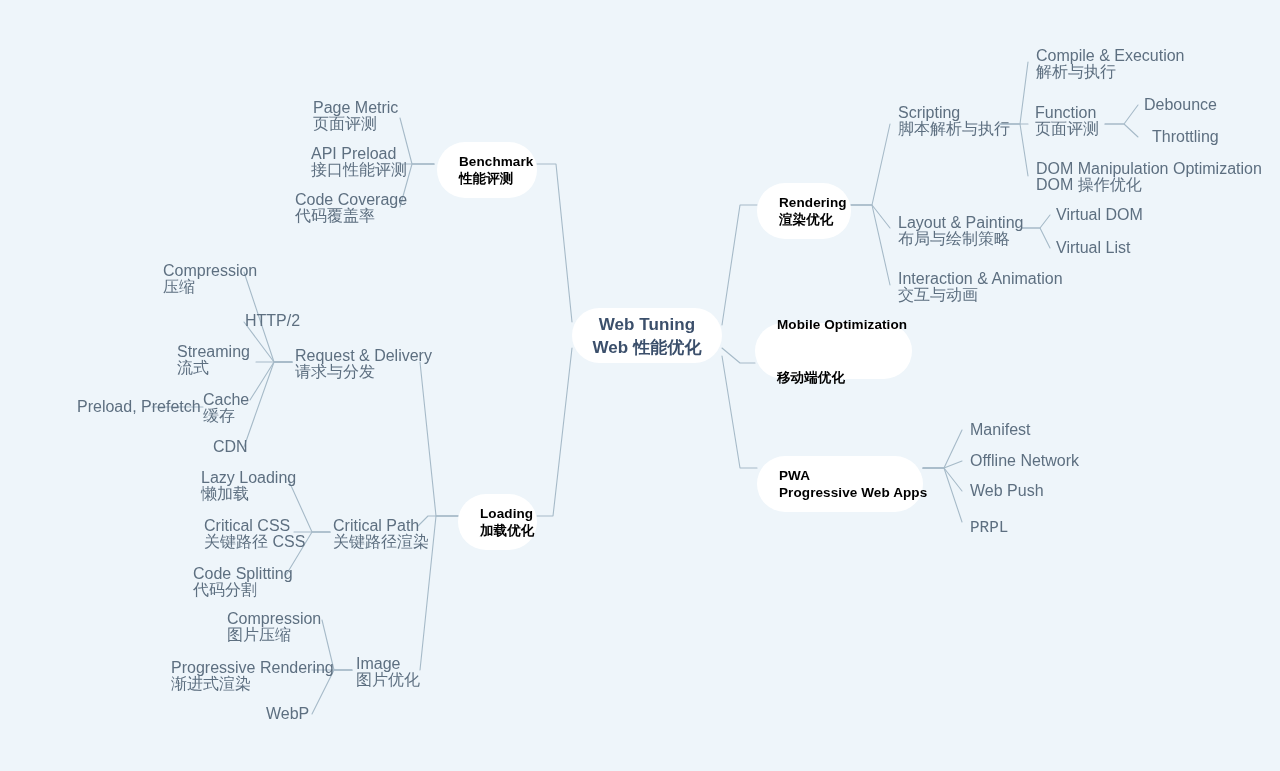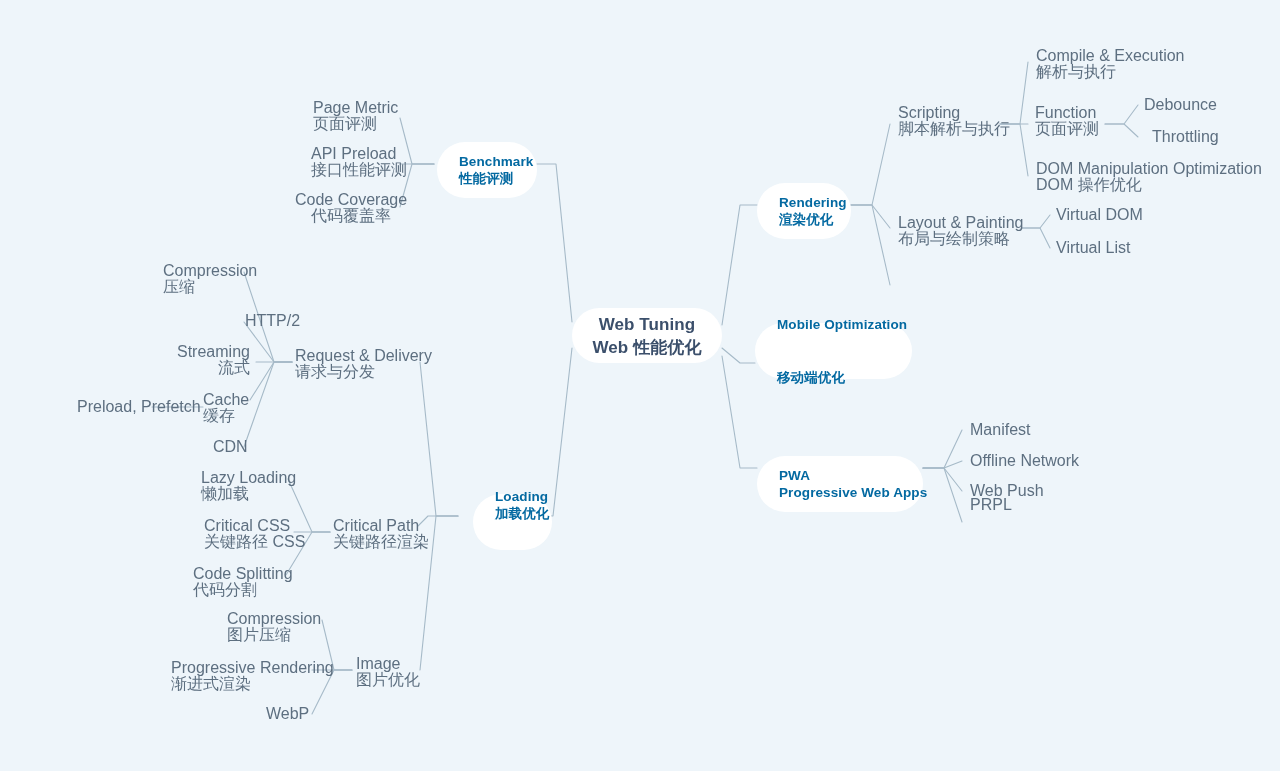--- a/index.html
+++ b/index.html
@@ -14,21 +14,21 @@
 
   .node{position:absolute;}
 
   
   .pill{
     background:#ffffff;
     border-radius:44px;
     display:flex;flex-direction:column;justify-content:center;
     padding:28px 22px;
     box-sizing:border-box;
-    color:#0369a1;
+    color:#000000;
     font-weight:bold;
     font-size:13.5px;
     line-height:17px;
     letter-spacing:.1px;
     white-space:nowrap;
   }
   .pill.center{
     font-size:17px;
     line-height:23px;
     padding:16px 30px;
@@ -121,21 +121,21 @@
   </div>
 
   <div class="node txt" style="left:313px;top:100px;">
     <span>Page Metric</span>
     <span class="l2">页面评测</span>
   </div>
   <div class="node txt" style="left:311px;top:146px;">
     <span>API Preload</span>
     <span class="l2">接口性能评测</span>
   </div>
-  <div class="node txt" style="left:295px;top:192px;text-align:center;">
+  <div class="node txt" style="left:295px;top:192px;">
     <span>Code Coverage</span>
     <span class="l2">代码覆盖率</span>
   </div>
 
   <div class="node pill" style="left:757px;top:183px;width:94px;height:52px;">
     <span>Rendering</span>
     <span class="l2">渲染优化</span>
   </div>
 
   <div class="node txt" style="left:898px;top:105px;">
@@ -165,60 +165,64 @@
     <span>Layout &amp; Painting</span>
     <span class="l2">布局与绘制策略</span>
   </div>
   <div class="node txt" style="left:1056px;top:207px;">
     <span>Virtual DOM</span>
   </div>
   <div class="node txt" style="left:1056px;top:240px;">
     <span>Virtual List</span>
   </div>
 
+  <div class="node txt" style="left:898px;top:271px;">
+    <span>Interaction &amp; Animation</span>
+    <span class="l2">交互与动画</span>
+  </div>
 
   <div class="node pill" style="left:755px;top:323px;width:157px;height:32px;gap:36px;">
     <span>Mobile Optimization</span>
     <span class="l2">移动端优化</span>
   </div>
 
   <div class="node pill" style="left:757px;top:456px;width:166px;height:31px;">
     <span>PWA</span>
     <span class="l2">Progressive Web Apps</span>
   </div>
   <div class="node txt" style="left:970px;top:422px;">
     <span>Manifest</span>
   </div>
   <div class="node txt" style="left:970px;top:453px;">
     <span>Offline Network</span>
   </div>
   <div class="node txt" style="left:970px;top:483px;">
     <span>Web Push</span>
   </div>
-  <div class="node txt" style="left:970px;top:497px;">
+  <div class="node txt" style="left:970px;top:520px;font-family:Liberation Mono, monospace;">
     <span>PRPL</span>
   </div>
 
-  <div class="node pill" style="left:473px;top:494px;width:79px;height:44px;justify-content:flex-end;">
+  <div class="node pill" style="left:458px;top:494px;width:79px;height:44px;">
     <span>Loading</span>
     <span class="l2">加载优化</span>
   </div>
 
   <div class="node txt" style="left:295px;top:348px;">
     <span>Request &amp; Delivery</span>
     <span class="l2">请求与分发</span>
   </div>
   <div class="node txt" style="left:163px;top:263px;">
     <span>Compression</span>
     <span class="l2">压缩</span>
   </div>
   <div class="node txt" style="left:198px;top:313px;margin-left:47px;">
     <span>HTTP/2</span>
   </div>
-  <div class="node txt" style="left:177px;top:344px;text-align:right;">
+  <div class="node txt" style="left:177px;top:344px;">
     <span>Streaming</span>
     <span class="l2">流式</span>
   </div>
   <div class="node txt" style="left:203px;top:392px;">
     <span>Cache</span>
     <span class="l2">缓存</span>
   </div>
   <div class="node txt" style="left:49px;top:399px;margin-left:28px;">
     <span>Preload, Prefetch</span>
   </div>

